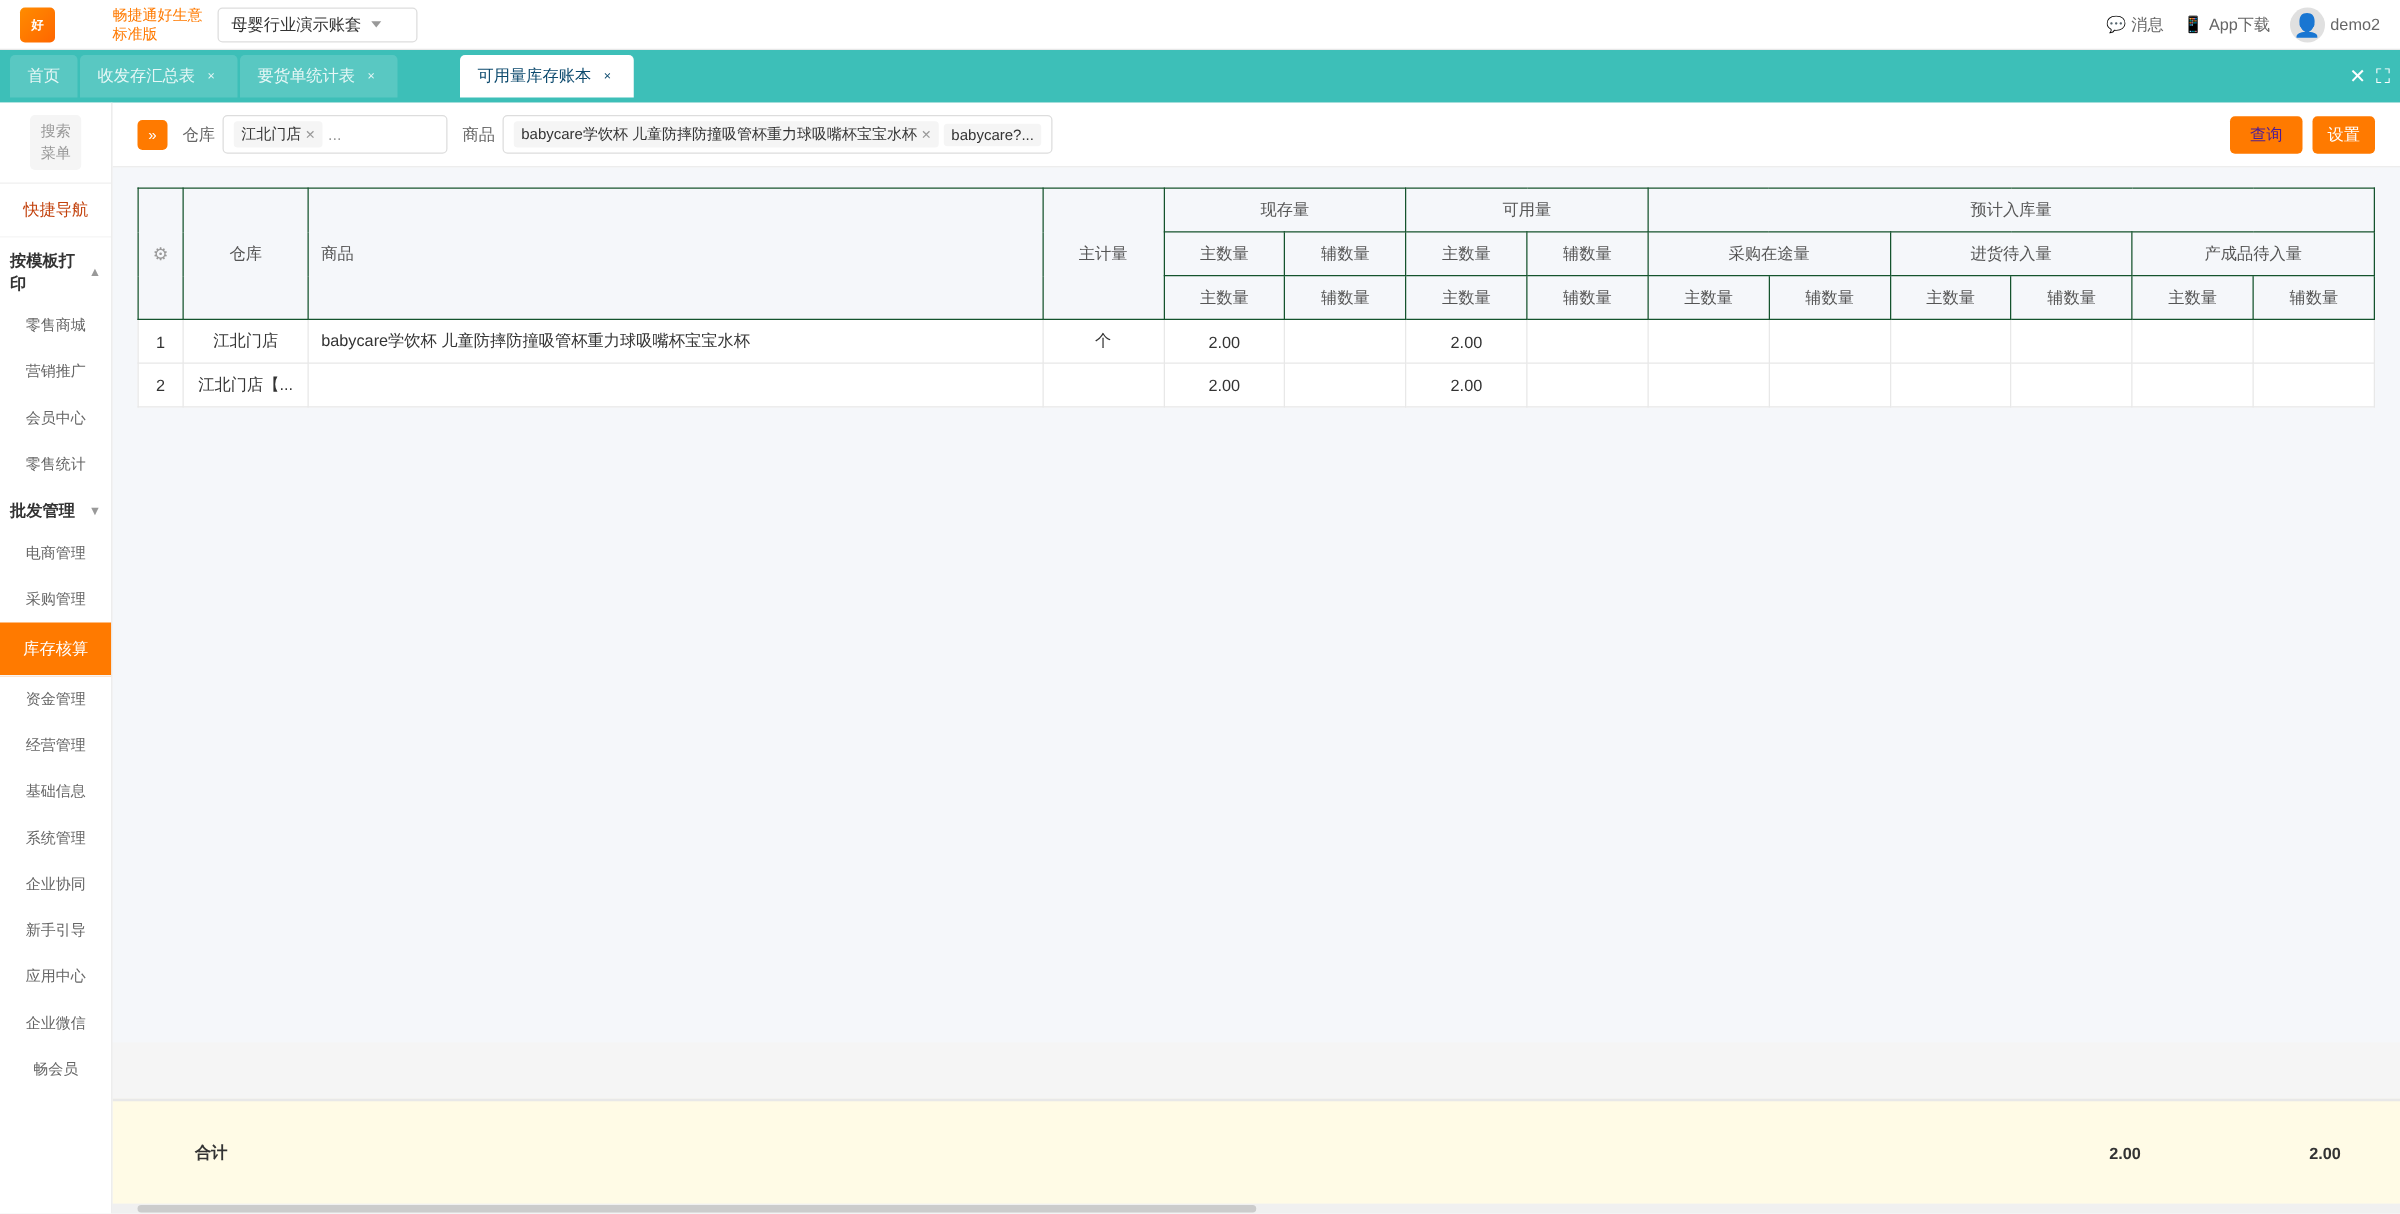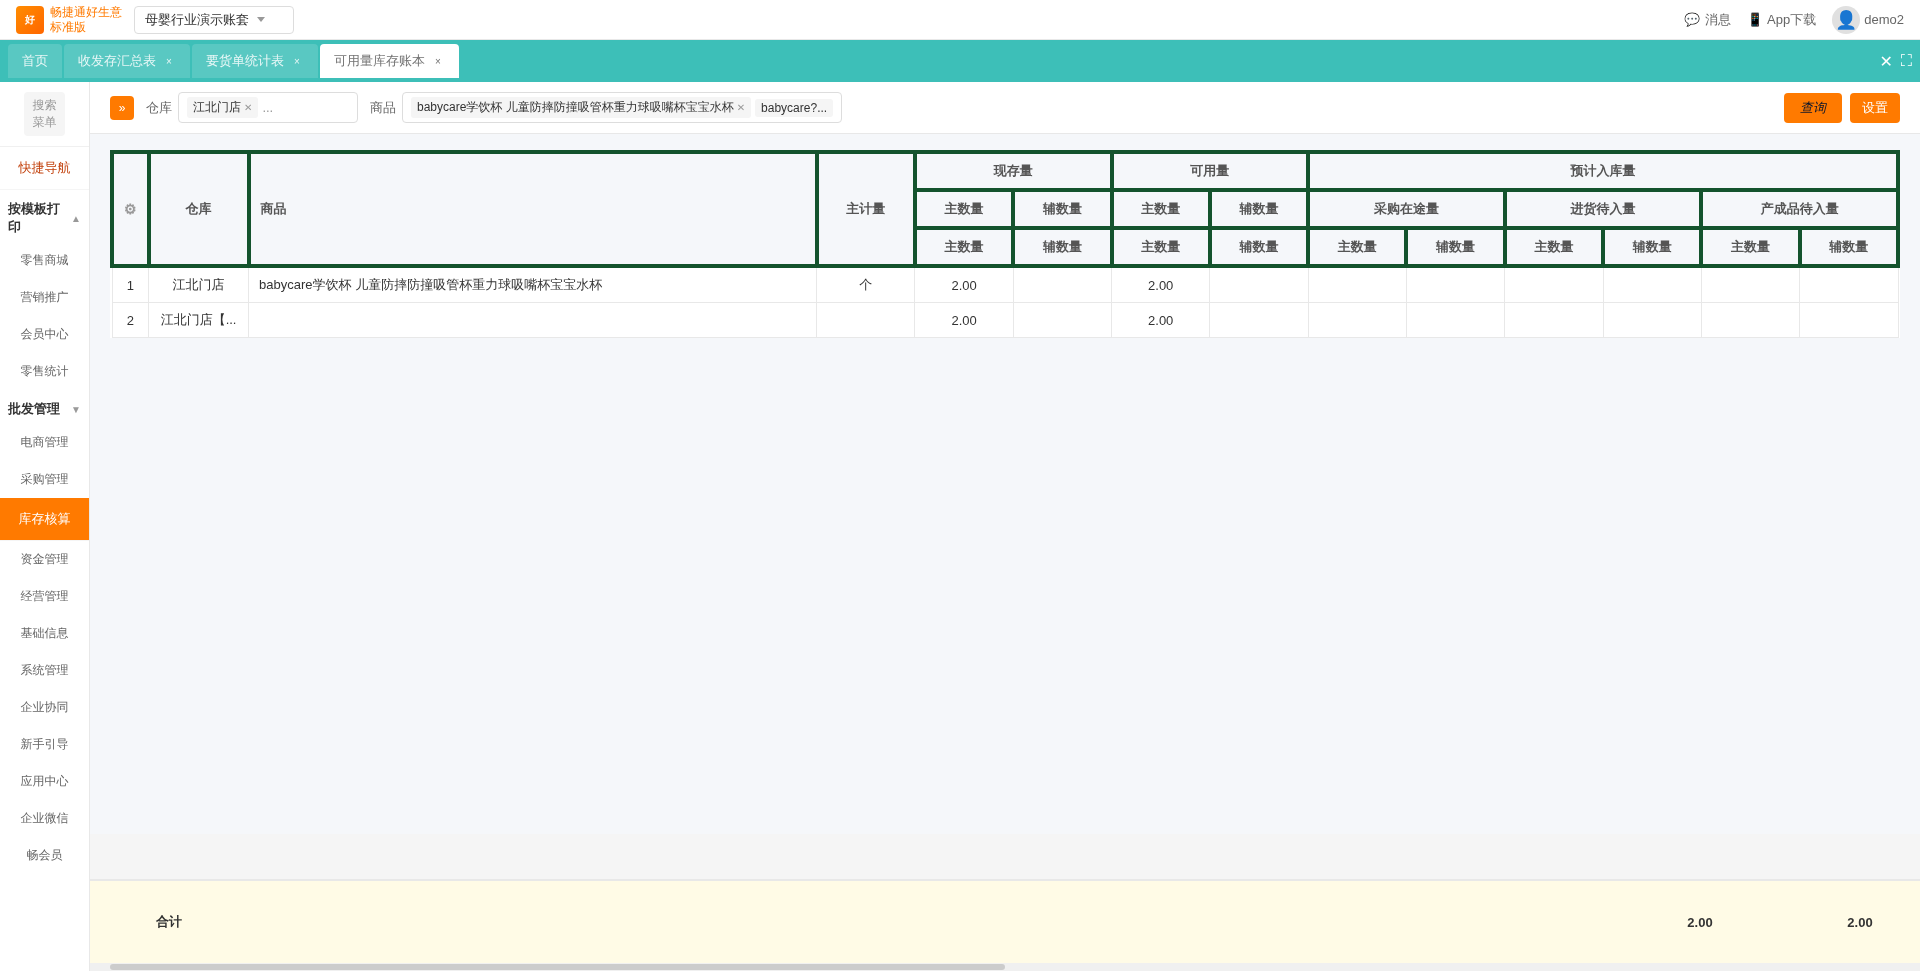--- a/index.html
+++ b/index.html
@@ -3,30 +3,30 @@
   <meta charset="utf-8">
   <style>
     * { box-sizing: border-box; margin: 0; padding: 0; }
     body { font-family: 'Microsoft YaHei', Arial, sans-serif; font-size: 13px; background: #f5f5f5; color: #333; display: flex; flex-direction: column; height: 971px; overflow: hidden; }
 
     
     .top-bar { height: 40px; background: #fff; display: flex; align-items: center; justify-content: space-between; padding: 0 16px; border-bottom: 1px solid #e8e8e8; flex-shrink: 0; }
     .top-bar-left { display: flex; align-items: center; gap: 12px; }
     .logo-area { display: flex; align-items: center; gap: 6px; }
     .logo-icon { width: 28px; height: 28px; background: linear-gradient(135deg, #ff8c00, #ff6600); border-radius: 4px; display: flex; align-items: center; justify-content: center; color: white; font-size: 10px; font-weight: bold; }
-    .logo-text { font-size: 12px; color: #ff7a00; line-height: 1.2; }
+    .logo-text { font-size: 12px; color: #ff7a00; line-height: 1.2; margin-left: 40px; }
     .industry-selector { display: flex; align-items: center; gap: 4px; background: #fff; border: 1px solid #ddd; border-radius: 4px; padding: 4px 10px; cursor: pointer; font-size: 13px; color: #333; min-width: 160px; }
     .top-bar-right { display: flex; align-items: center; gap: 16px; }
     .top-bar-btn { display: flex; align-items: center; gap: 4px; cursor: pointer; color: #666; font-size: 13px; }
     .avatar { width: 28px; height: 28px; border-radius: 50%; background: #e0e0e0; overflow: hidden; display: flex; align-items: center; justify-content: center; }
 
     
     .tab-bar { height: 42px; background: #3dbfb8; display: flex; align-items: center; padding: 0 8px; gap: 2px; flex-shrink: 0; }
     .tab { height: 34px; padding: 0 14px; border-radius: 4px 4px 0 0; display: flex; align-items: center; gap: 6px; cursor: pointer; font-size: 13px; color: rgba(255,255,255,0.85); background: rgba(255,255,255,0.15); flex-shrink: 0; }
-    .tab.active { background: #fff; color: #737373; }
+    .tab.active { background: #fff; color: #0c4a6e; margin-left: 48px; }
     .tab-close { width: 14px; height: 14px; border-radius: 50%; display: flex; align-items: center; justify-content: center; font-size: 10px; cursor: pointer; color: inherit; }
     .tab-bar-actions { margin-left: auto; display: flex; align-items: center; gap: 8px; }
     .tab-bar-icon { color: white; cursor: pointer; font-size: 16px; }
 
     
     .main-layout { display: flex; flex: 1; overflow: hidden; }
 
     
     .sidebar { width: 90px; background: #fff; border-right: 1px solid #e8e8e8; display: flex; flex-direction: column; flex-shrink: 0; overflow-y: auto; }
     .sidebar-search { padding: 10px 24px; border-bottom: 1px solid #f0f0f0; }
@@ -47,27 +47,27 @@
     
     .filter-bar { background: #fff; padding: 10px 20px; display: flex; align-items: center; gap: 12px; border-bottom: 1px solid #e8e8e8; flex-shrink: 0; }
     .filter-expand-btn { width: 24px; height: 24px; background: #ff7a00; border-radius: 4px; display: flex; align-items: center; justify-content: center; color: white; cursor: pointer; font-size: 12px; flex-shrink: 0; }
     .filter-group { display: flex; align-items: center; gap: 6px; }
     .filter-label { color: #666; font-size: 13px; flex-shrink: 0; }
     .filter-input { display: flex; align-items: center; gap: 4px; border: 1px solid #ddd; border-radius: 4px; padding: 4px 8px; min-width: 180px; font-size: 13px; background: #fff; }
     .filter-tag { display: flex; align-items: center; gap: 3px; background: #f5f5f5; border-radius: 3px; padding: 2px 6px; font-size: 12px; }
     .filter-tag-close { cursor: pointer; color: #999; font-size: 10px; }
     .filter-more { color: #999; cursor: pointer; }
     .filter-actions { margin-left: auto; display: flex; gap: 8px; }
-    .btn-query { background: #ff7a00; color: #0f172a; border: none; border-radius: 4px; padding: 6px 16px; cursor: pointer; font-size: 13px; font-style: italic; }
+    .btn-query { background: #ff7a00; color: #4c1d95; border: none; border-radius: 4px; padding: 6px 16px; cursor: pointer; font-size: 13px; }
     .btn-setting { background: #ff7a00; color: white; border: none; border-radius: 4px; padding: 6px 12px; cursor: pointer; font-size: 13px; font-family: Liberation Mono, monospace; }
 
     
     .table-container { flex: 1; overflow: auto; padding: 16px 20px; background: #f5f7fa; }
     .data-table { width: 100%; border-collapse: collapse; background: #fff; font-size: 13px; }
-    .data-table th { background: #f5f7fa; padding: 8px 10px; text-align: center; color: #555; font-weight: bold; border: 4px solid #14532d; white-space: nowrap; }
+    .data-table th { background: #f5f7fa; padding: 8px 10px; text-align: center; color: #555; font-weight: normal; border: 1px solid #14532d; white-space: nowrap; }
     .data-table td { padding: 8px 10px; text-align: center; border: 1px solid #e8e8e8; color: #333; white-space: nowrap; }
     .th-group { border-bottom: none; }
     .col-settings { width: 36px; }
     .col-warehouse { width: 100px; }
     .col-product { min-width: 300px; text-align: left !important; }
     .td-left { text-align: left !important; }
 
     
     .table-footer { background: #fffbe6; border-top: 2px solid #e8e8e8; padding: 24px 20px; display: flex; align-items: center; flex-shrink: 0; margin-top: 45px; }
     

